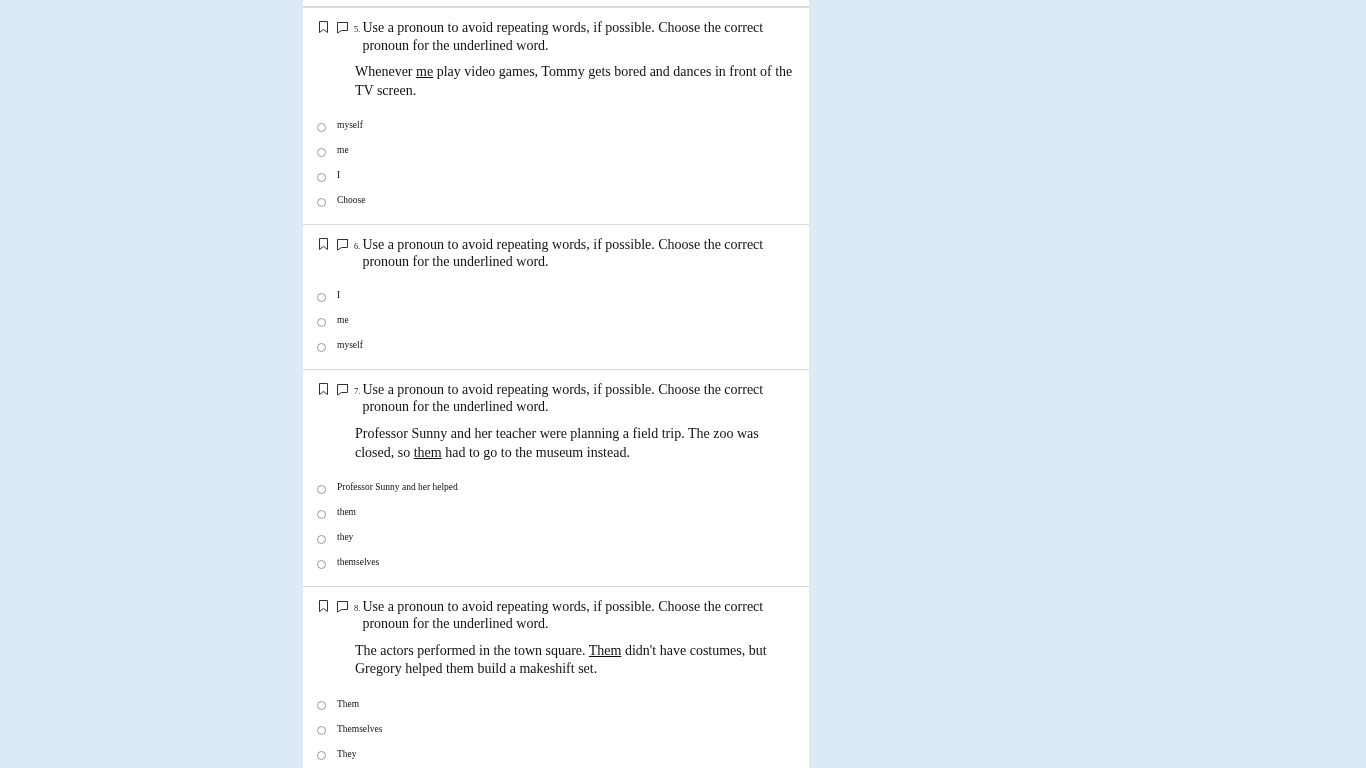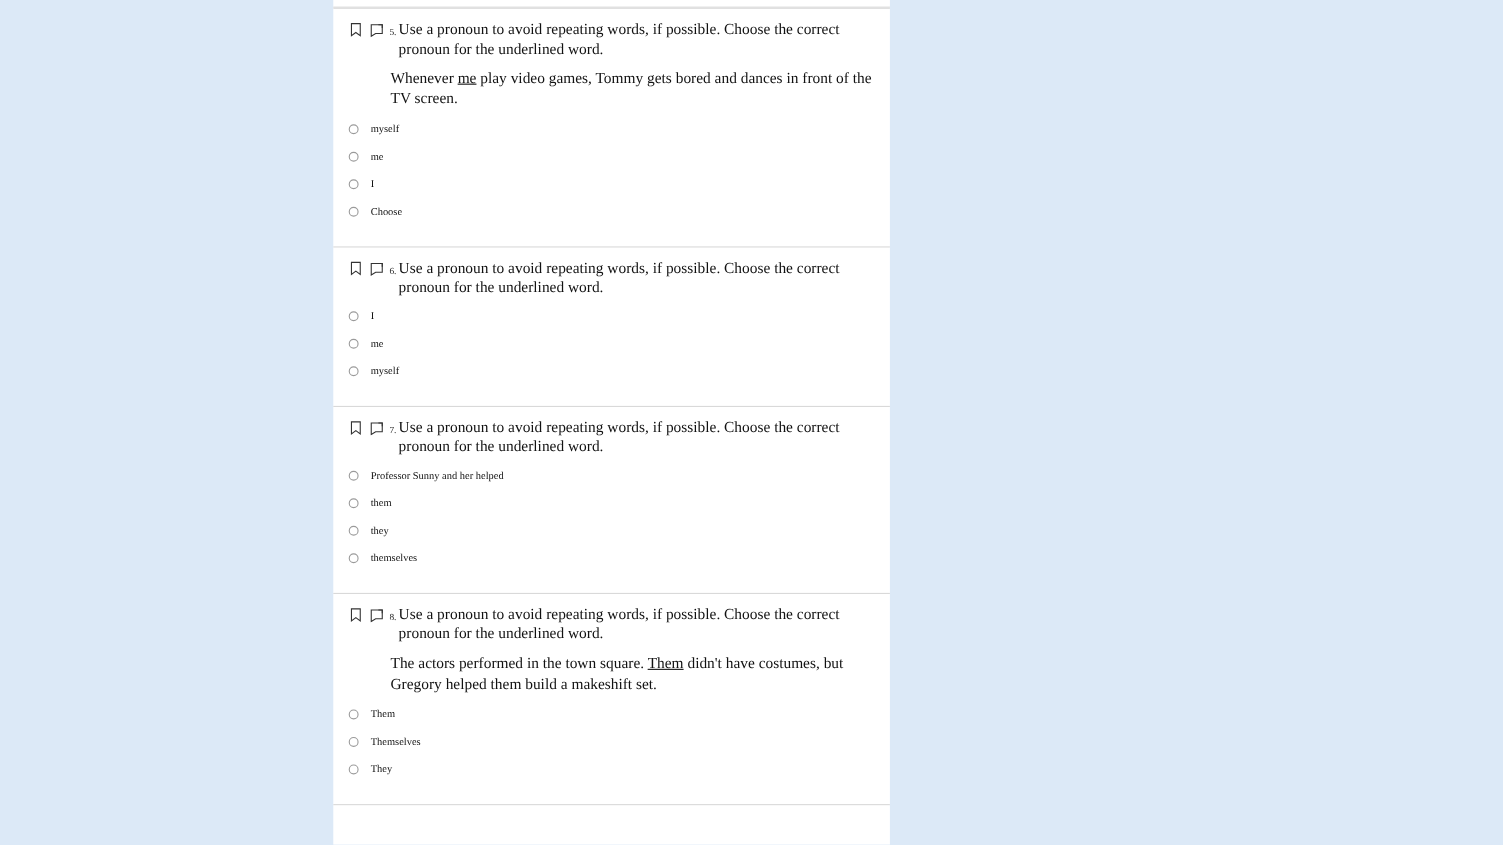--- a/index.html
+++ b/index.html
@@ -70,21 +70,21 @@
     margin: 9px 8px 0 52px;
   }
   .q-sentence u {
     text-decoration: underline;
   }
   .options {
     margin-top: 9px;
   }
   .option-row {
     display: flex;
-    align-items: flex-start;
+    align-items: flex-end;
     padding: 3px 0 3px 14px;
     min-height: 19px;
   }
   .radio {
     width: 9px;
     height: 9px;
     border-radius: 50%;
     border: 1px solid #9a9a9a;
     background: #fff;
     flex: 0 0 auto;
@@ -179,20 +179,21 @@
         <svg class="icon-btn icon-bookmark" viewBox="0 0 13 14">
           <path d="M2.5 1.5 h8 v11 l-4 -3 -4 3 z" fill="none" stroke="#333" stroke-width="1"></path>
         </svg>
         <svg class="icon-btn icon-note" viewBox="0 0 13 14">
           <path d="M1.5 2.5 h10 v8 h-6 l-4 2.5 z" fill="none" stroke="#333" stroke-width="1"></path>
           <path d="M8 2.5 l3.5 0 0 3" fill="none" stroke="#333" stroke-width="1"></path>
         </svg>
         <span class="q-num">7.</span>
         <span class="q-prompt">Use a pronoun to avoid repeating words, if possible. Choose the correct pronoun for the underlined word.</span>
       </div>
+      <div class="q-sentence"><span>Professor Sunny and her teacher were planning a field trip. The zoo was closed, so </span><u>them</u><span> had to go to the museum instead.</span></div>
       <div class="options">
         <div class="option-row">
           <span class="radio"></span>
           <span class="option-label">Professor Sunny and her helped</span>
         </div>
         <div class="option-row">
           <span class="radio"></span>
           <span class="option-label">them</span>
         </div>
         <div class="option-row">

